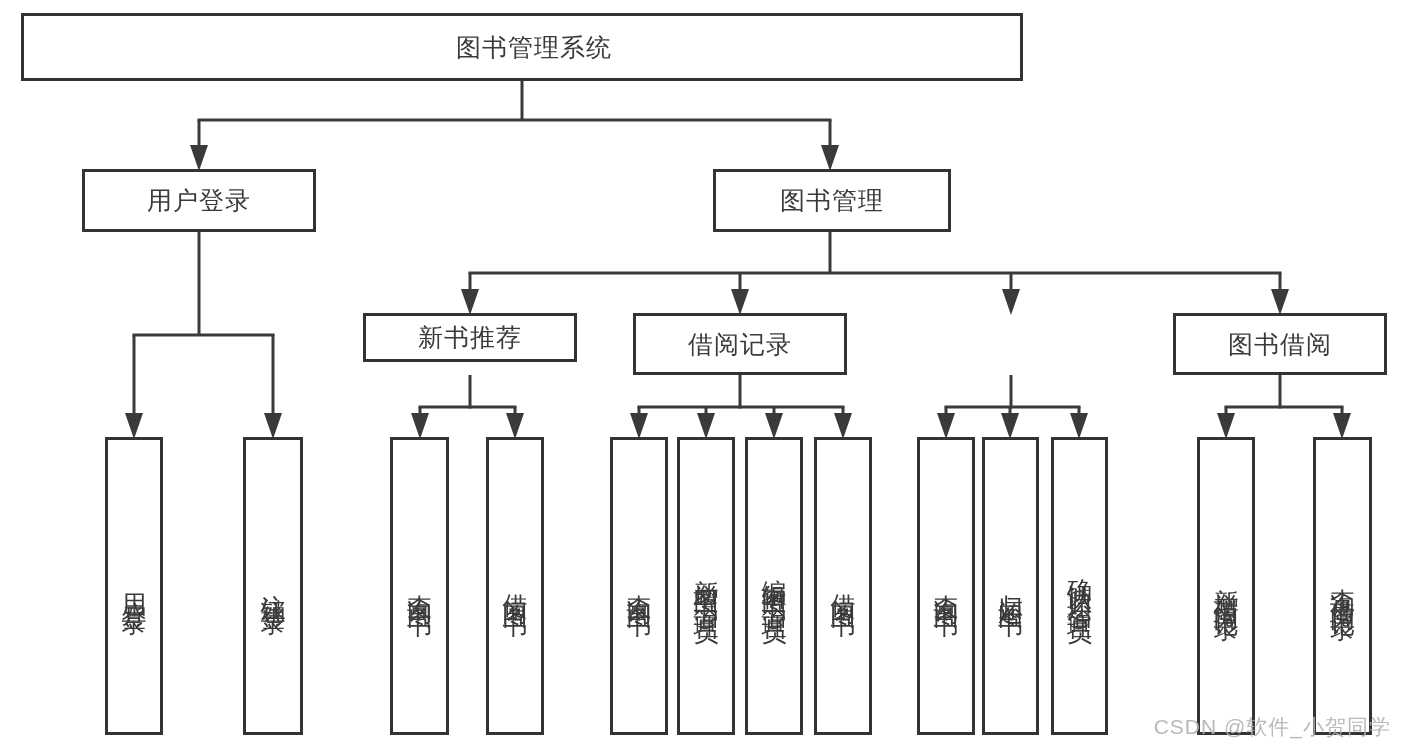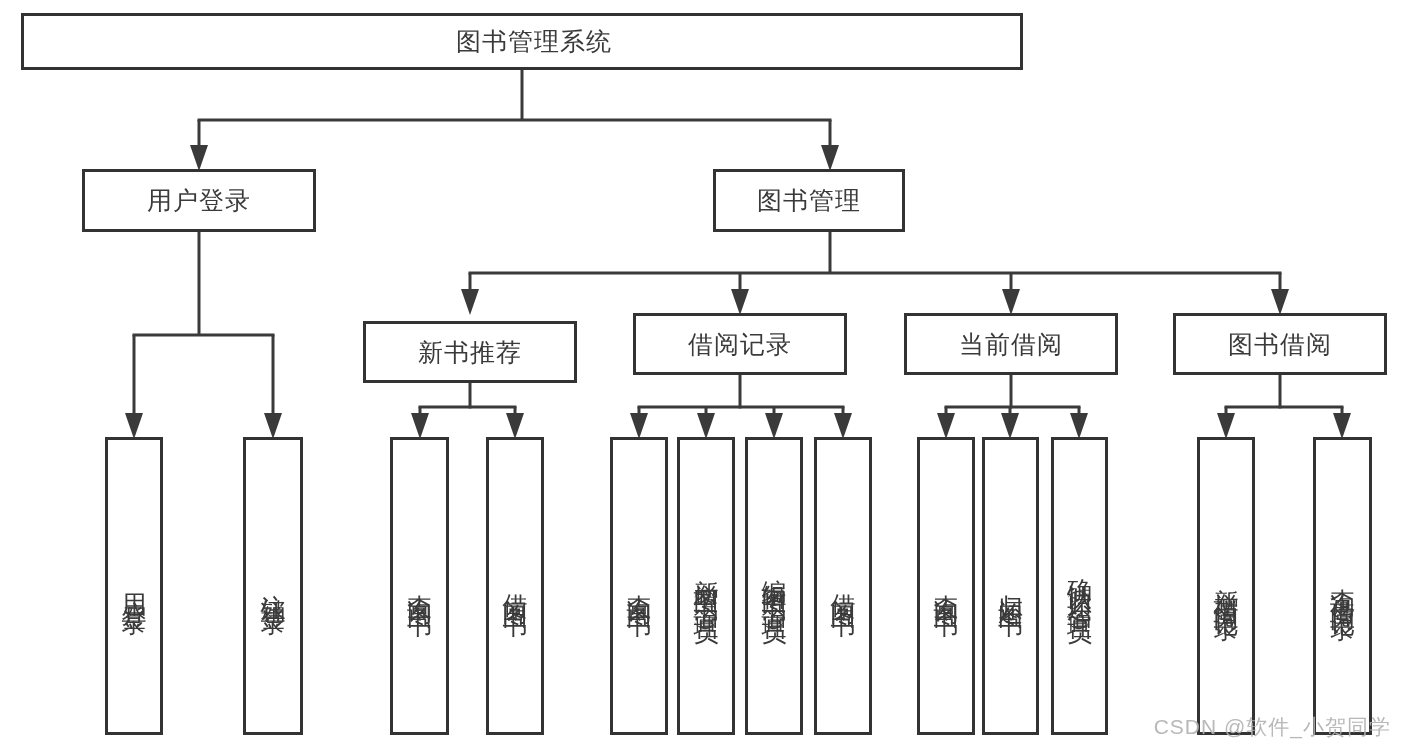--- a/index.html
+++ b/index.html
@@ -124,28 +124,27 @@
       <polygon points="765,413 783,413 774,439"></polygon>
       <polygon points="834,413 852,413 843,439"></polygon>
       <polygon points="937,413 955,413 946,439"></polygon>
       <polygon points="1001,413 1019,413 1010,439"></polygon>
       <polygon points="1070,413 1088,413 1079,439"></polygon>
       <polygon points="1217,413 1235,413 1226,439"></polygon>
       <polygon points="1333,413 1351,413 1342,439"></polygon>
     </g>
   </svg>
 
-  <div class="box" style="left:21px; top:13px; width:1002px; height:57px;padding-left:24px;">图书管理系统</div>
+  <div class="box" style="left:21px; top:13px; width:1002px; height:68px;padding-left:24px;">图书管理系统</div>
 
   <div class="box" style="left:82px; top:169px; width:234px; height:63px;">用户登录</div>
-  <div class="box" style="left:713px; top:169px; width:192px; height:63px;">图书管理</div>
+  <div class="box" style="left:713px; top:169px; width:238px; height:63px;">图书管理</div>
 
-  <div class="box" style="left:363px; top:313px; width:214px; height:62px;margin-top:8px;">新书推荐</div>
+  <div class="box" style="left:363px; top:313px; width:214px; height:49px;">新书推荐</div>
   <div class="box" style="left:633px; top:313px; width:214px; height:62px;">借阅记录</div>
-  <div class="box" style="left:904px; top:313px; width:214px; height:62px;">当前借阅</div>
   <div class="box" style="left:1173px; top:313px; width:214px; height:62px;">图书借阅</div>
 
   <div class="vbox" style="left:105px; top:437px; width:58px; height:298px;">
     <span class="vtext">用户登录</span>
   </div>
   <div class="vbox" style="left:243px; top:437px; width:60px; height:298px;">
     <span class="vtext">注销登录</span>
   </div>
 
   <div class="vbox" style="left:390px; top:437px; width:59px; height:298px;">

